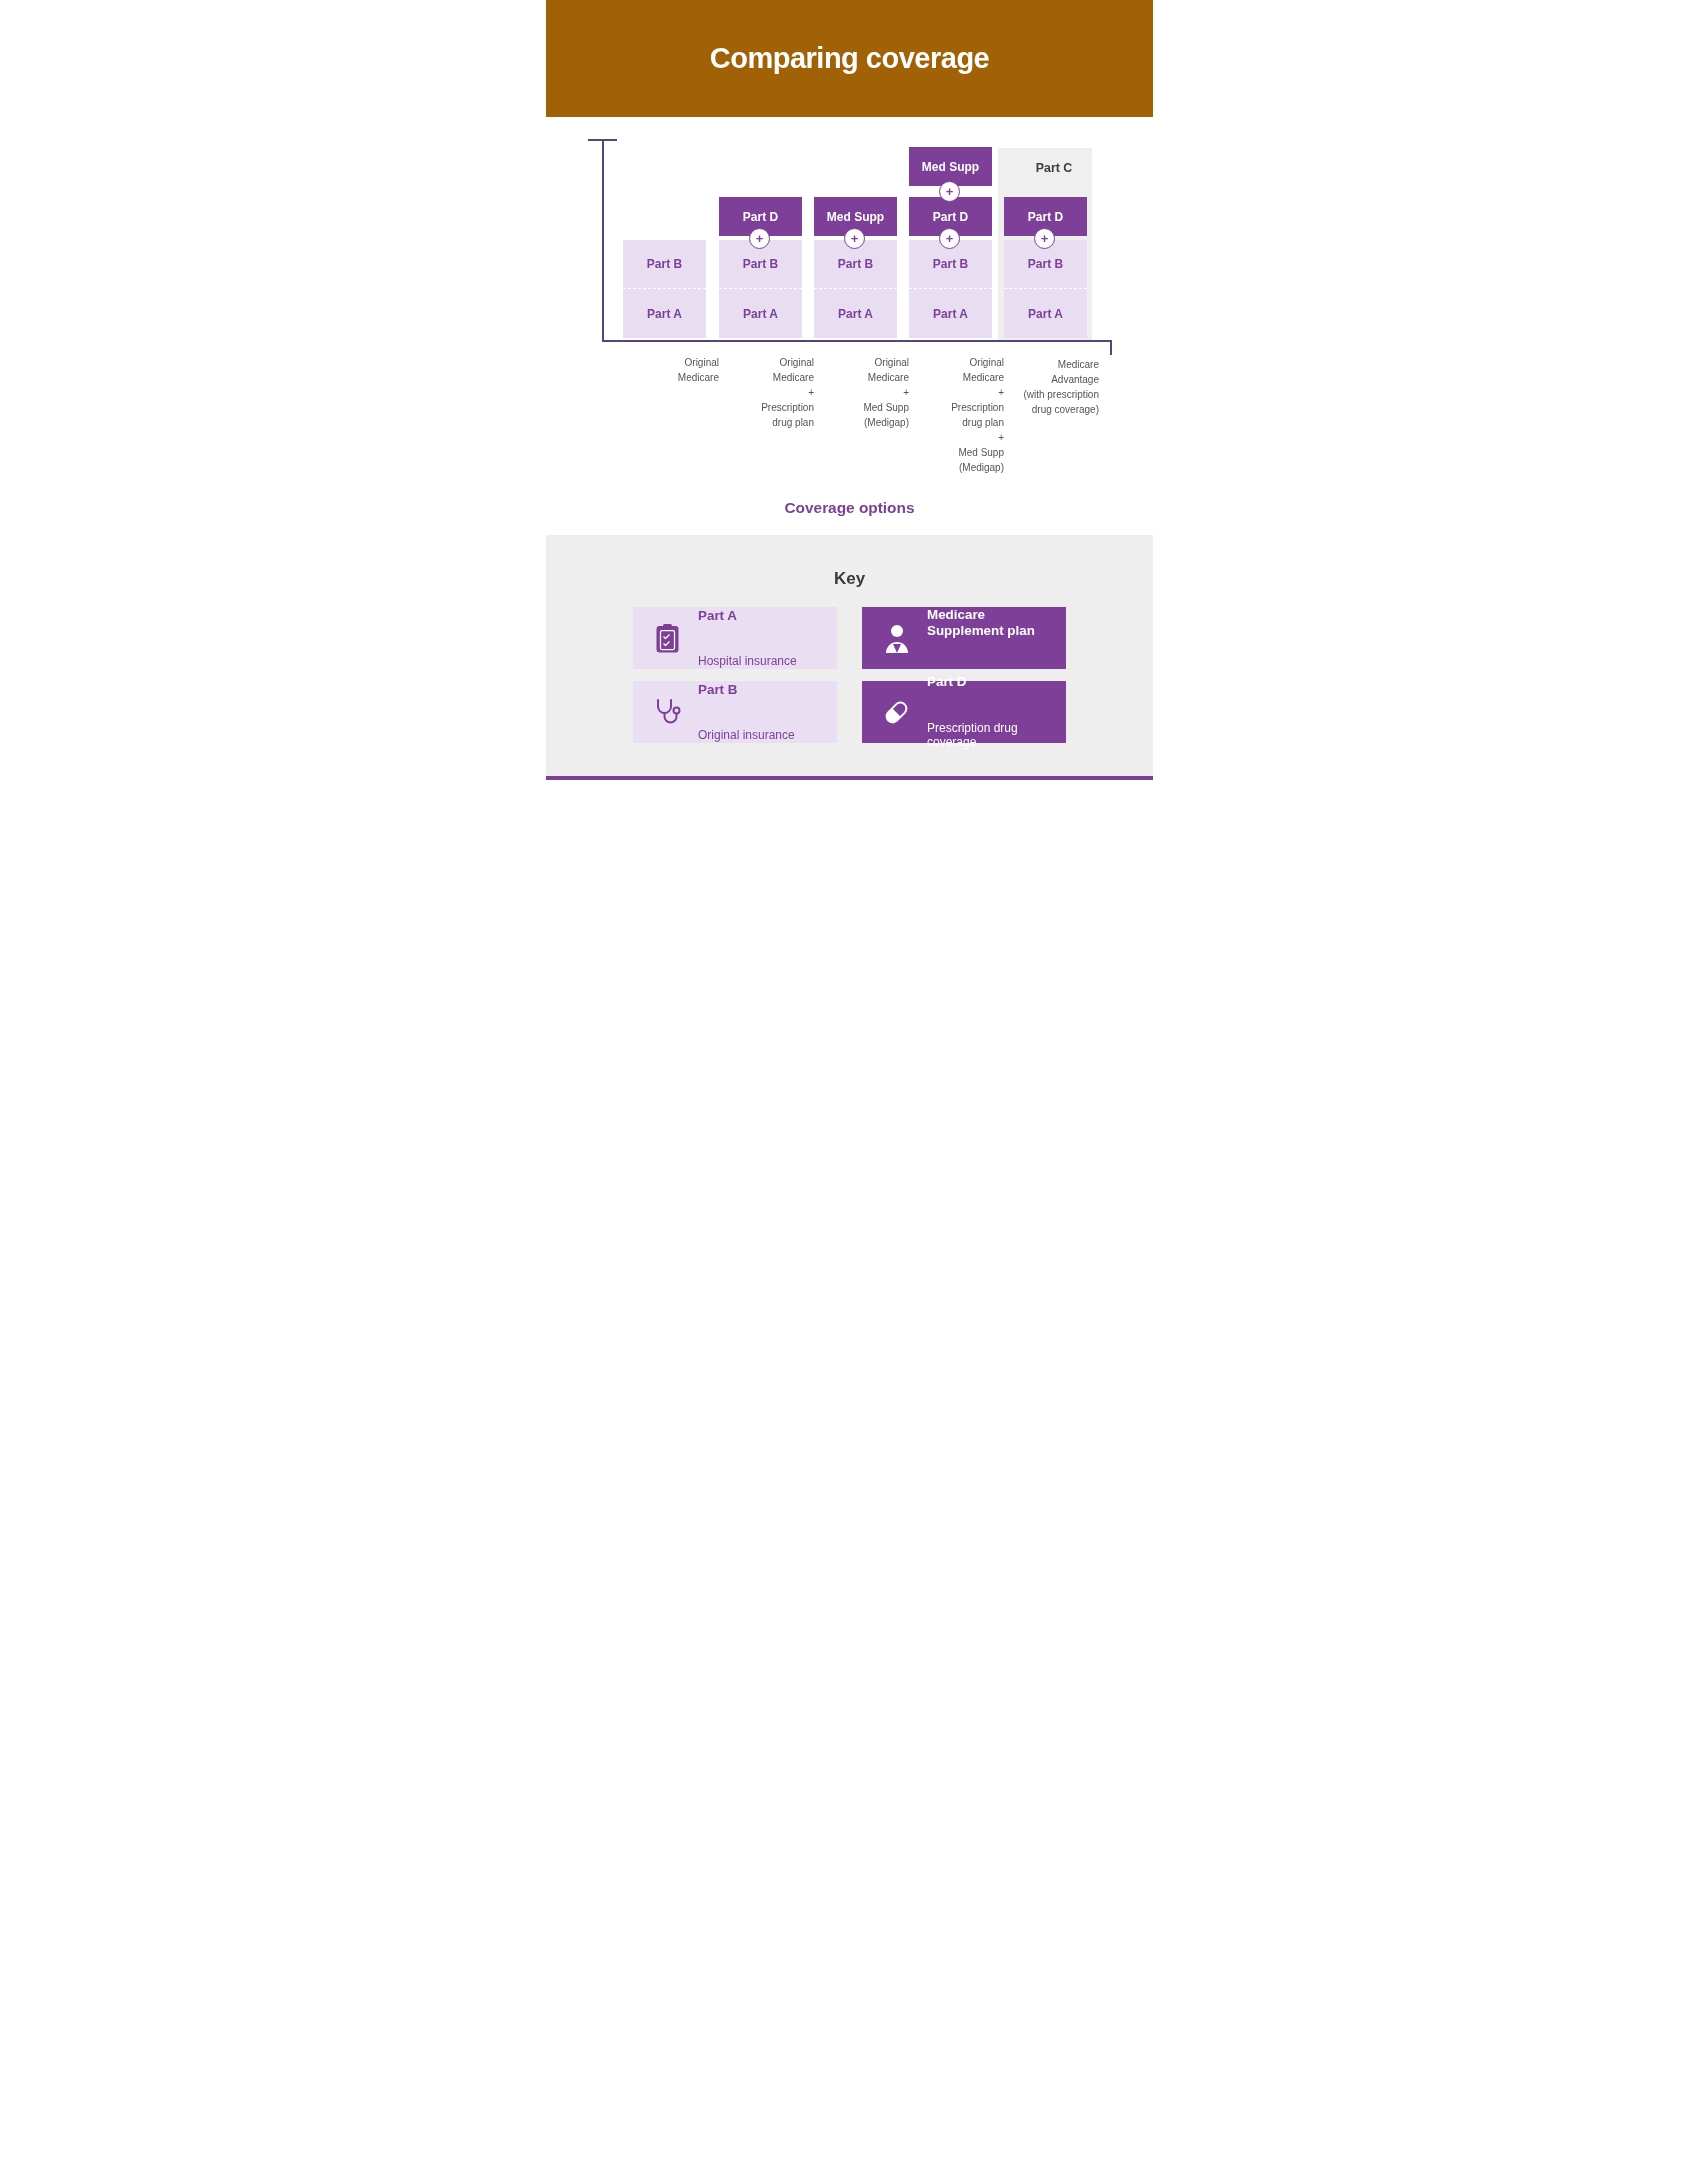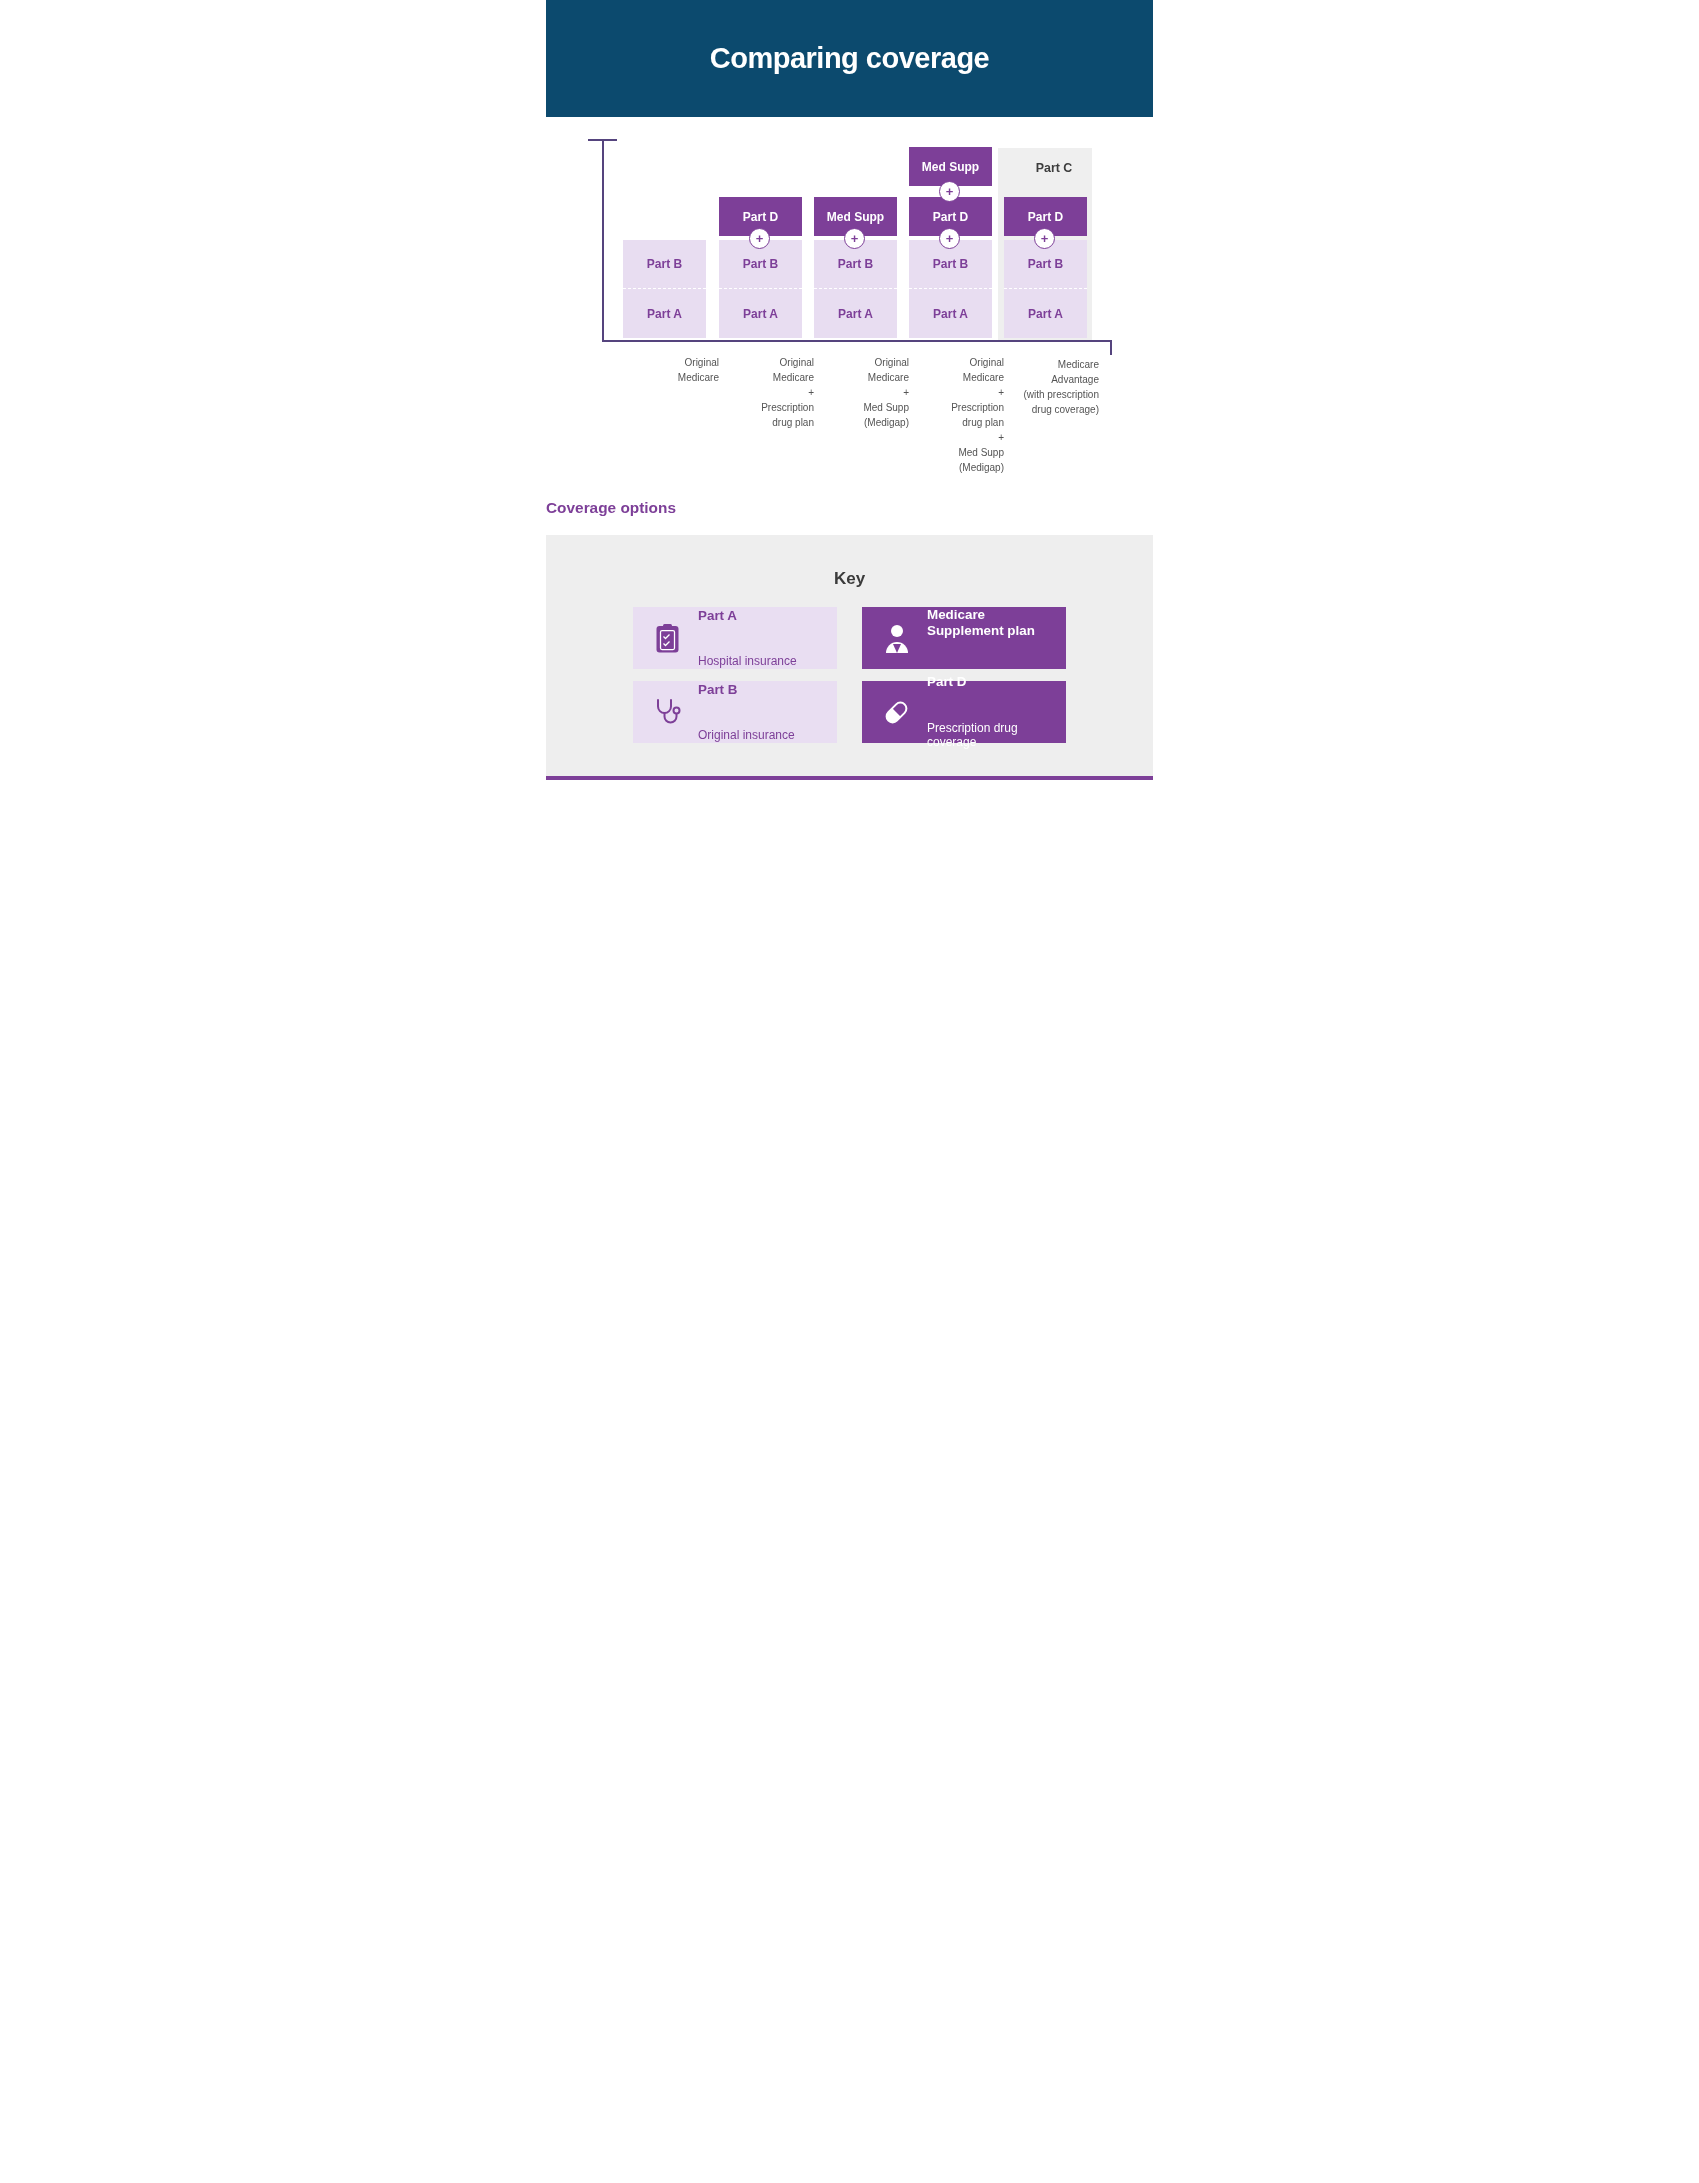--- a/index.html
+++ b/index.html
@@ -1,21 +1,21 @@
 <!DOCTYPE html>
 <html style="font-size:8px"><head>
 <meta charset="utf-8">
 <style>
   * { margin:0; padding:0; box-sizing:border-box; }
   html,body { background:#ffffff; }
   body { font-family:"Liberation Sans", sans-serif; }
   .page { width:607px; height:780px; margin:0 auto; background:#ffffff; position:relative; overflow:hidden; }
 
   
-  .hero { height:117px; background:#0c4a6e; display:flex; align-items:center; justify-content:center; }
+  .hero { height:117px; background:#a16207; display:flex; align-items:center; justify-content:center; }
   .hero h1 { color:#ffffff; font-size:29px; font-weight:800; letter-spacing:-0.5px; }
 
   
   .chart { position:relative; height:418px; background:#ffffff; }
   .axis { position:absolute; background:#55447e; }
   .axis-v { left:56px; top:22.4px; width:1.5px; height:202px; }
   .axis-v-tick { left:42px; top:22.4px; width:29px; height:1.5px; }
   .axis-h { left:56px; top:223px; width:510px; height:1.5px; }
   .axis-h-tick { left:564px; top:223px; width:1.5px; height:15px; }
 
@@ -27,21 +27,21 @@
   .box.dark { background:#7d3f98; color:#ffffff; z-index:2; }
   .parta { border-top:1.5px dashed #ffffff; }
 
   .plus { position:absolute; width:21px; height:21px; border-radius:50%; background:#ffffff;
           border:1.5px solid #7d3f98; color:#7d3f98; font-size:13px; font-weight:700;
           display:flex; align-items:center; justify-content:center; z-index:3; }
 
   .caption { position:absolute; top:238px; width:109px; text-align:right; color:#545454;
              font-size:10px; line-height:15px; white-space:pre-line; }
 
-  .section-title { position:absolute; top:382px; left:0; width:100%; 
+  .section-title { position:absolute; top:382px; left:0; width:100%; text-align:center;
                    color:#7d3f98; font-size:15.4px; font-weight:800; }
 
   
   .key { height:241px; background:#eeeeee; position:relative; }
   .key-title { position:absolute; top:34px; left:0; width:100%; text-align:center;
                font-size:17px; font-weight:700; color:#3b3b3b; }
   .card { position:absolute; width:204px; height:62px; display:flex; align-items:center;
           padding:0 13px 0 19px; gap:15px; }
   .card.lightcard { background:#e9def2; }
   .card.darkcard { background:#7d3f98; }

